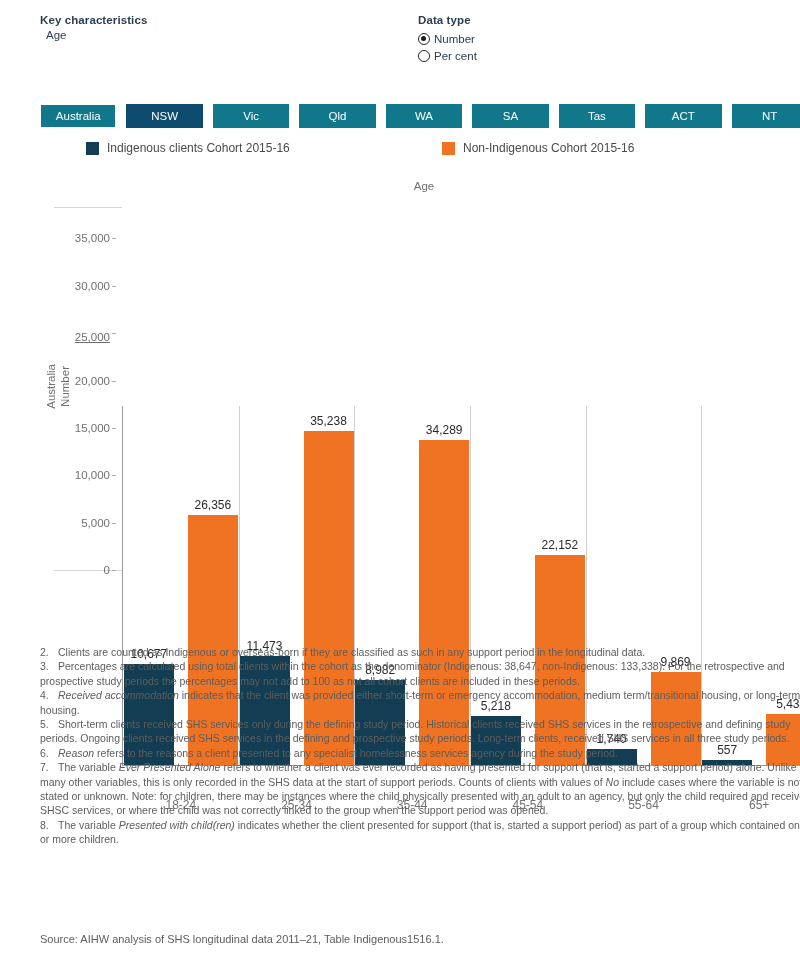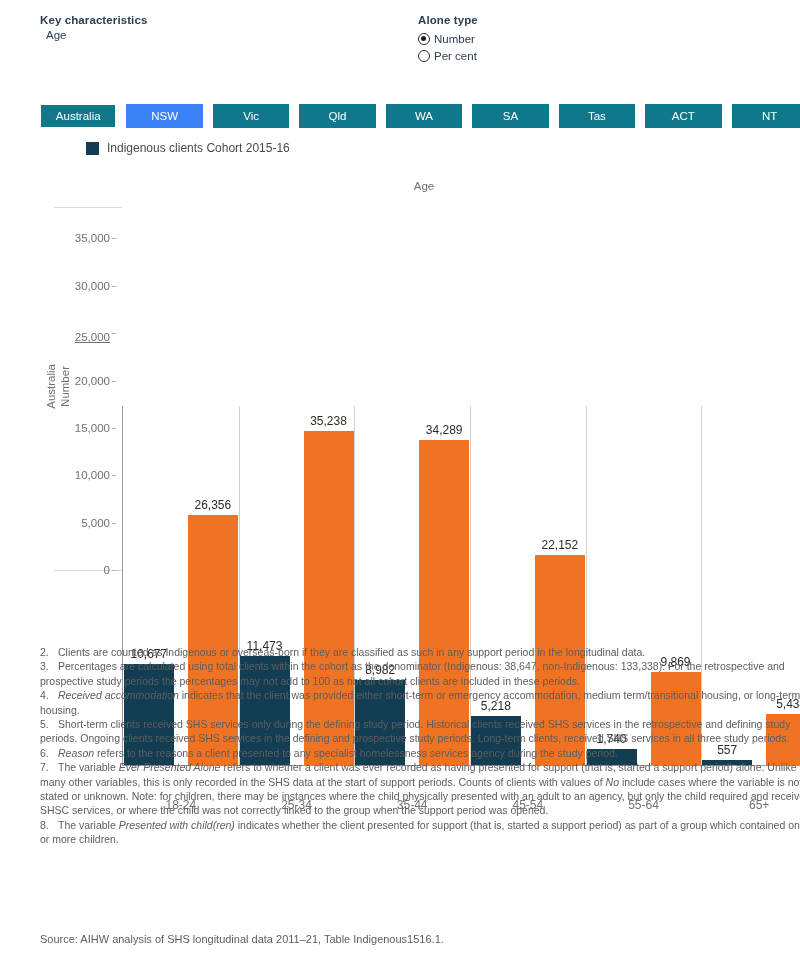--- a/index.html
+++ b/index.html
@@ -238,37 +238,37 @@
 <body>
 
 <div id="page">
 
   <div class="ctrl-block" style="left:16px; top:14px;">
     <div class="ctrl-title">Key characteristics</div>
     <div class="ctrl-sub">Age</div>
   </div>
 
   <div class="ctrl-block" style="left:394px; top:14px;">
-    <div class="ctrl-title">Alone type</div>
+    <div class="ctrl-title">Data type</div>
     <div class="radio-row" style="margin-top:4px;">
       <span class="radio on"></span>
       <span class="radio-label">Number</span>
     </div>
     <div class="radio-row">
       <span class="radio"></span>
       <span class="radio-label">Per cent</span>
     </div>
   </div>
 
 
   <div id="tabs">
       <div class="tab selected" style="background: rgb(17, 120, 140);">
         <span>Australia</span>
       </div>
-      <div class="tab" style="background: #3b82f6;">
+      <div class="tab" style="background: #0c4a6e;">
         <span>NSW</span>
       </div>
       <div class="tab" style="background: rgb(17, 120, 140);">
         <span>Vic</span>
       </div>
       <div class="tab" style="background: rgb(17, 120, 140);">
         <span>Qld</span>
       </div>
       <div class="tab" style="background: rgb(17, 120, 140);">
         <span>WA</span>
@@ -284,20 +284,24 @@
       </div>
       <div class="tab" style="background: rgb(17, 120, 140);">
         <span>NT</span>
       </div>
     </div>
 
   <div id="legend">
       <div class="legend-item" style="left: 62px;">
         <span class="legend-swatch" style="background: rgb(18, 61, 82);"></span>
         <span class="legend-text">Indigenous clients Cohort 2015-16</span>
+      </div>
+      <div class="legend-item" style="left: 418px;">
+        <span class="legend-swatch" style="background: rgb(240, 115, 35);"></span>
+        <span class="legend-text">Non-Indigenous Cohort 2015-16</span>
       </div>
     </div>
 
   <div id="chart-title">Age</div>
 
   <div id="yaxis-title">
     <span class="yaxis-word">Australia</span>
     <span class="yaxis-word">Number</span>
   </div>
 

